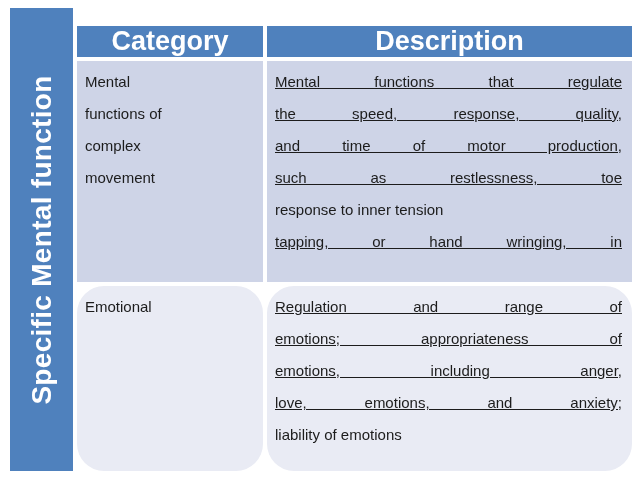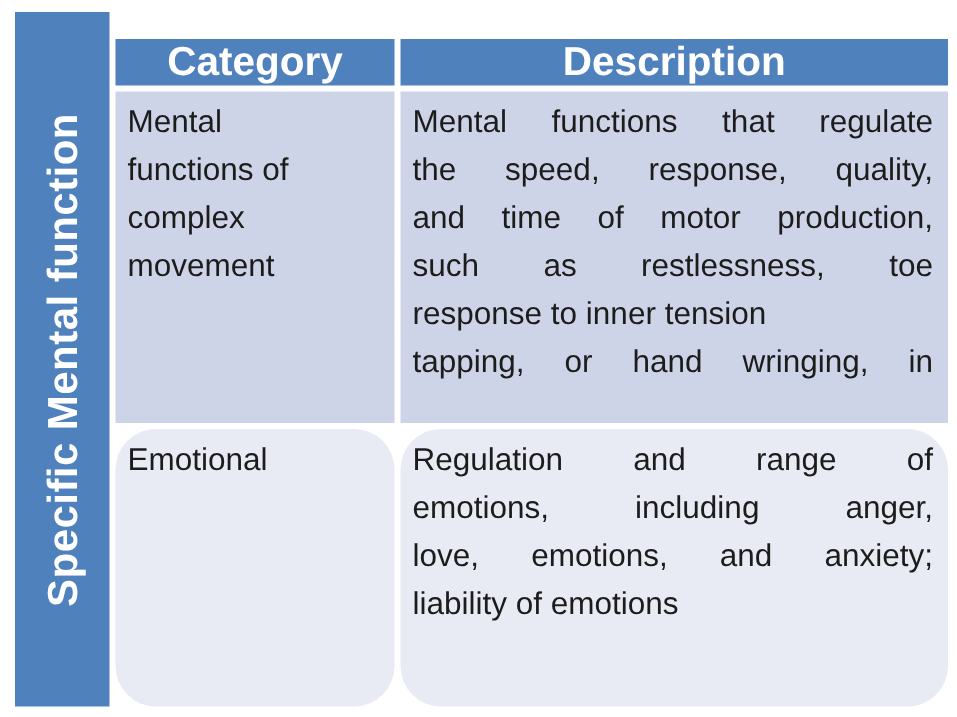--- a/index.html
+++ b/index.html
@@ -35,25 +35,25 @@
   .hdr{
     background:var(--header-bg,#4F81BD);
     color:var(--header-text,#ffffff);
     font-weight:700;font-size:27px;
     display:flex;align-items:center;justify-content:center;margin-top:18px;
   }
   .r1{background:var(--row-odd-bg,#CED4E7);}
   .r2{background:var(--row-even-bg,#E9EBF4);border-radius:27px;}
   .body-cell{
     padding:5px 10px 5px 8px;
-    font-size:21px;line-height:32px;
+    font-size:15px;line-height:32px;
     color:var(--body-text,#1c1c1c);
   }
   .ln{min-height:32px;}
-  .jl{text-align:justify;text-align-last:justify;}
+  .jl{text-align:justify;text-align-last:justify;text-decoration:underline;}
 </style>
 </head>
 <body>
 
 <div class="slide">
 
   <div class="sidebar">
     <div class="sidebar-label">Specific Mental function</div>
   </div>
 
@@ -79,19 +79,20 @@
       <div class="ln jl">such as restlessness, toe </div>
       <div class="ln">response to inner tension</div>
       <div class="ln jl">tapping, or hand wringing, in </div>
     </div>
 
     <div class="cell r2 body-cell">
       <div class="ln">Emotional</div>
     </div>
     <div class="cell r2 body-cell">
       <div class="ln jl">Regulation and range of </div>
+      <div class="ln jl">emotions; appropriateness of </div>
       <div class="ln jl">emotions, including anger, </div>
       <div class="ln jl">love, emotions, and anxiety; </div>
       <div class="ln">liability of emotions</div>
     </div>
 
   </div>
 </div>
 
 </body></html>

